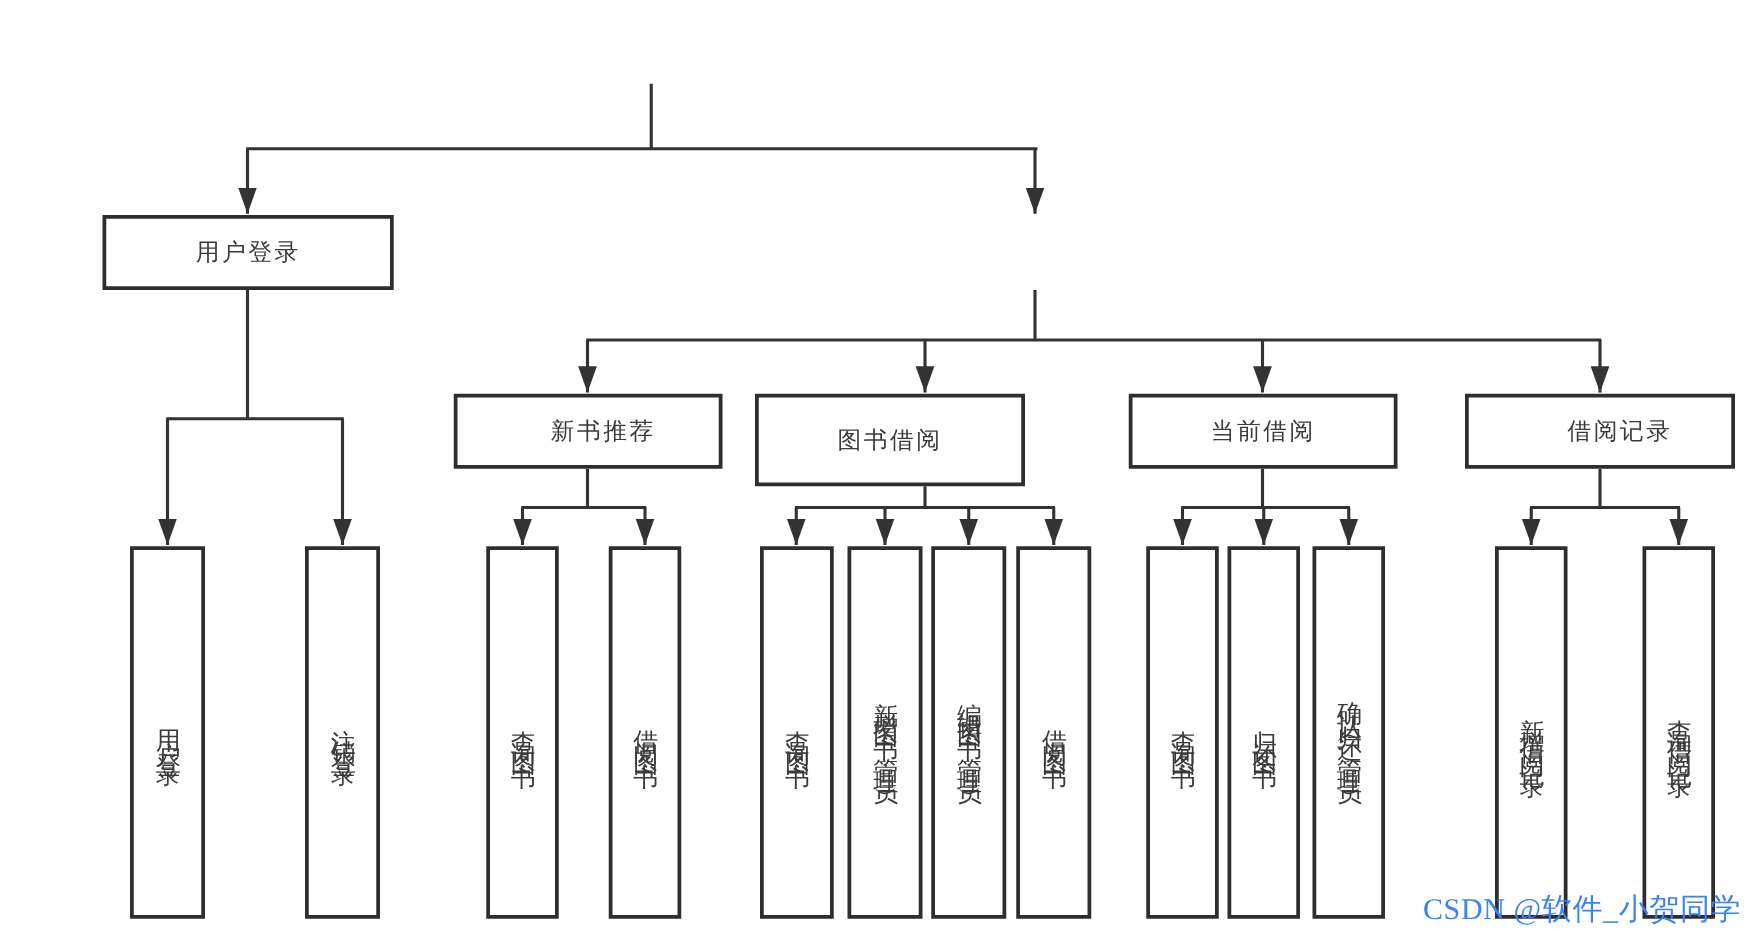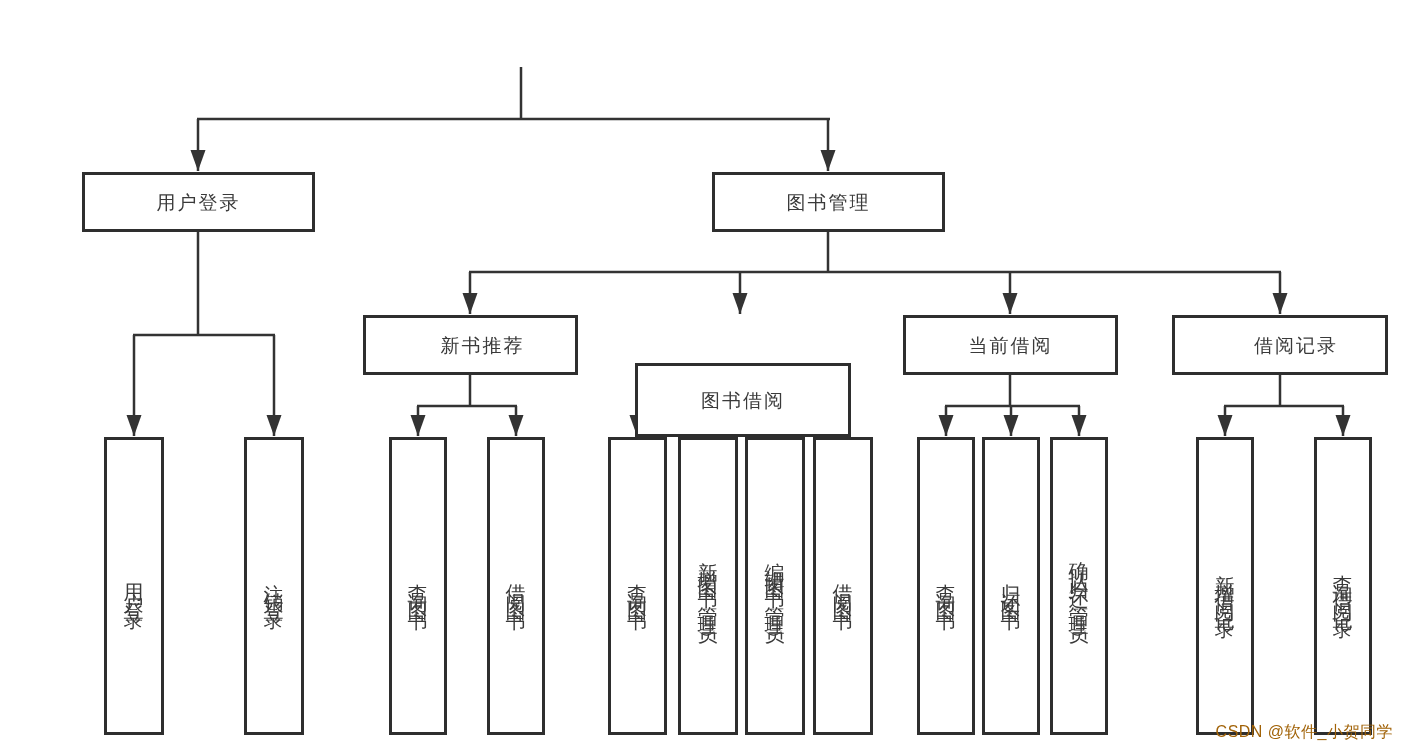--- a/index.html
+++ b/index.html
@@ -43,25 +43,26 @@
     writing-mode: vertical-rl;
     text-orientation: mixed;
     font-size: 20px;
     letter-spacing: 9px;
     line-height: 1;
   }
   .watermark {
     position: absolute;
     right: 12px;
     bottom: 4px;
-    font-size: 16px;
-    color: #a16207;
+    font-size: 24px;
+    color: #3b82f6;
     letter-spacing: 0.5px;
     white-space: nowrap;
     z-index: 5;
+    font-family: Liberation Serif, serif;
   }
 </style>
 </head>
 <body>
 
 <div class="canvas">
 
   <svg class="connectors" viewBox="0 0 1405 747" xmlns="http://www.w3.org/2000/svg">
     <defs>
       <marker id="arr" markerUnits="userSpaceOnUse" markerWidth="18" markerHeight="22" viewBox="0 0 18 22" refX="9" refY="21" orient="0">
@@ -109,28 +110,25 @@
       <path d="M1224,406 L1344,406"></path>
       <path d="M1225,406 L1225,436" marker-end="url(#arr)"></path>
       <path d="M1343,406 L1343,436" marker-end="url(#arr)"></path>
     </g>
   </svg>
 
 
   <div class="node h-label" style="left:82px; top:172px; width:233px; height:60px;">
     <span>用户登录</span>
   </div>
-  <div class="node h-label" style="left:712px; top:172px; width:233px; height:60px;">
-    <span>图书管理</span>
-  </div>
 
   <div class="node h-label" style="left:363px; top:315px; width:215px; height:60px;padding-left:24px;">
     <span>新书推荐</span>
   </div>
-  <div class="node h-label" style="left:635px; top:315px; width:216px; height:74px;margin-top:48px;">
+  <div class="node h-label" style="left:604px; top:315px; width:216px; height:74px;">
     <span>图书借阅</span>
   </div>
   <div class="node h-label" style="left:903px; top:315px; width:215px; height:60px;text-align:right;">
     <span>当前借阅</span>
   </div>
   <div class="node h-label" style="left:1172px; top:315px; width:216px; height:60px;padding-left:32px;">
     <span>借阅记录</span>
   </div>
 
   <div class="node leaf" style="left:104px; top:437px; width:60px; height:298px;">

